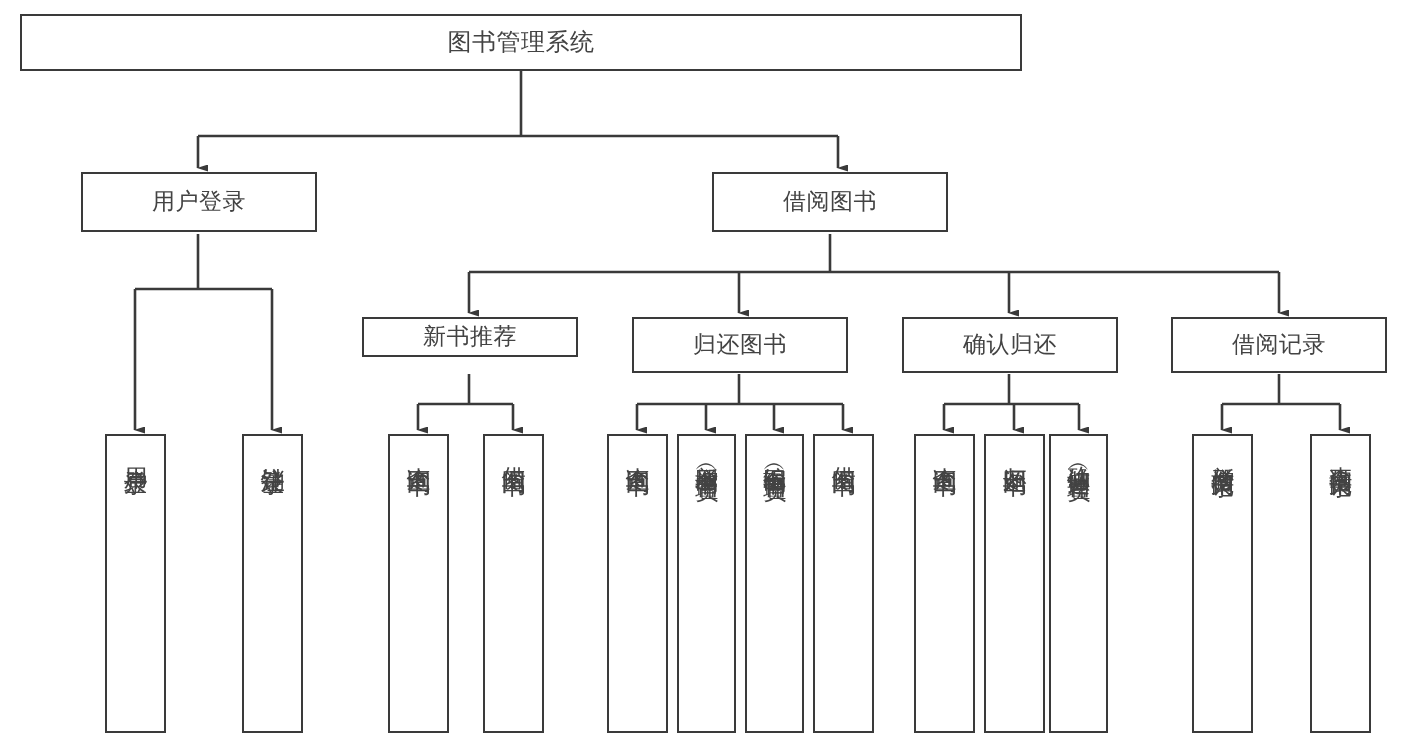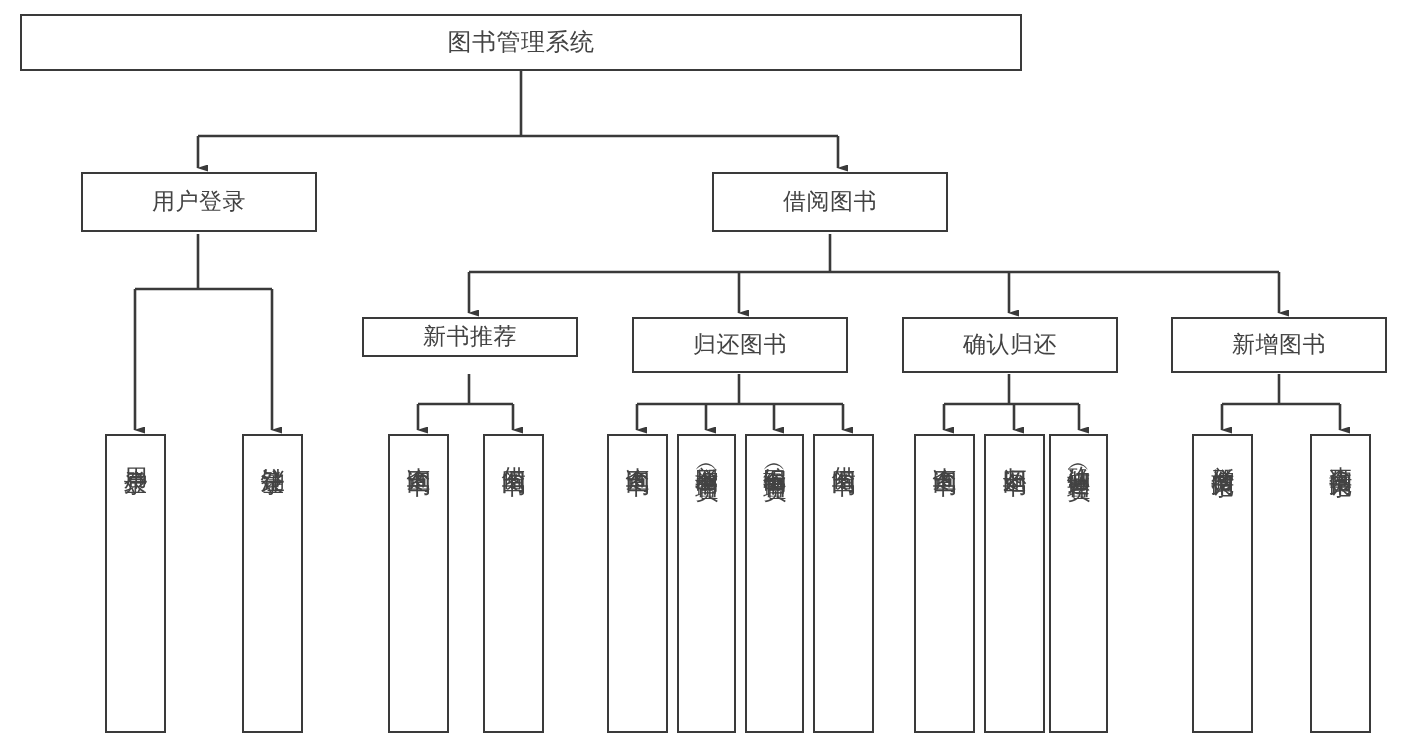--- a/index.html
+++ b/index.html
@@ -148,21 +148,21 @@
   <div class="node horiz" style="left:362px; top:317px; width:216px; height:40px;">
     <span class="lbl">新书推荐</span>
   </div>
   <div class="node horiz" style="left:632px; top:317px; width:216px; height:56px;">
     <span class="lbl">归还图书</span>
   </div>
   <div class="node horiz" style="left:902px; top:317px; width:216px; height:56px;">
     <span class="lbl">确认归还</span>
   </div>
   <div class="node horiz" style="left:1171px; top:317px; width:216px; height:56px;">
-    <span class="lbl">新增图书</span>
+    <span class="lbl">借阅记录</span>
   </div>
 
   <div class="node vert" style="left:105px; top:434px; width:61px; height:299px;">
     <span class="lbl">用户登录</span>
   </div>
   <div class="node vert" style="left:242px; top:434px; width:61px; height:299px;">
     <span class="lbl">注销登录</span>
   </div>
 
   <div class="node vert" style="left:388px; top:434px; width:61px; height:299px;">

